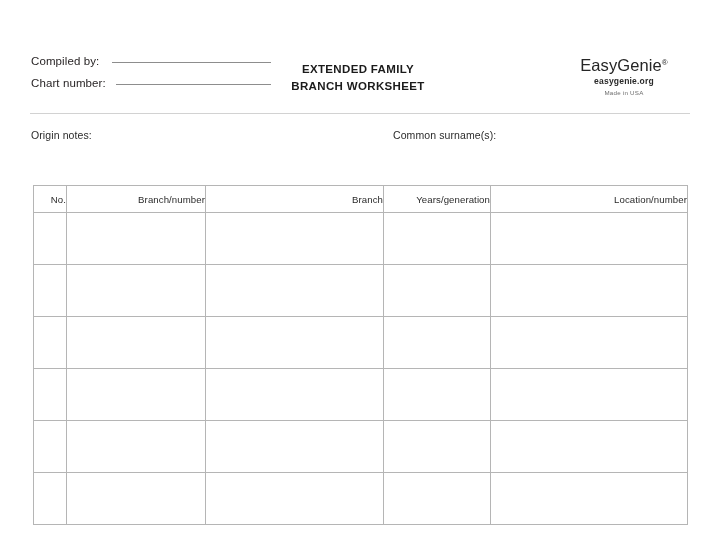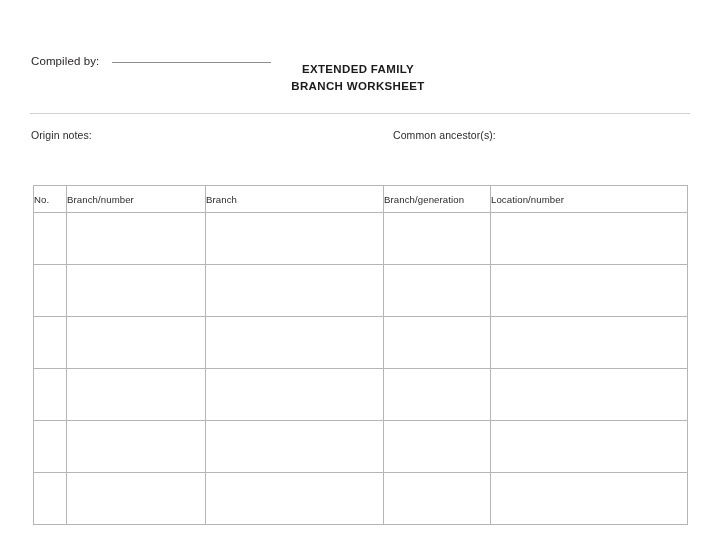--- a/index.html
+++ b/index.html
@@ -150,21 +150,21 @@
   .worksheet-table td {
     border: 1px solid #b5b5b5;
     padding: 0;
     margin: 0;
   }
   .worksheet-table th {
     height: 26px;
     font-size: 9.6px;
     font-weight: normal;
     color: #2b2b2b;
-    text-align: left;
+    text-align: right;
     vertical-align: middle;
     letter-spacing: 0.1px;
   }
   .worksheet-table td {
     height: 51px;
     background: #ffffff;
   }
   col.c-no       { width: 33px; }
   col.c-branch   { width: 139px; }
   col.c-members  { width: 178px; }
@@ -176,51 +176,60 @@
 
 <div class="page">
 
   <div class="header">
 
     <div class="form-fields">
       <div class="form-row compiled">
         <span class="form-label">Compiled by:</span>
         <span class="form-rule"></span>
       </div>
+      <div class="form-row chartnum">
+        <span class="form-label">Chart number:</span>
+        <span class="form-rule"></span>
+      </div>
     </div>
 
     <div class="title-block">
       <div class="title-line">EXTENDED FAMILY</div>
       <div class="title-line">BRANCH WORKSHEET</div>
     </div>
 
+    <div class="brand">
+      <div class="brand-name"><span>EasyGenie</span><sup>®</sup></div>
+      <div class="brand-url">easygenie.org</div>
+      <div class="brand-made">Made in USA</div>
+    </div>
 
   </div>
 
   <div class="header-rule"></div>
 
   <div class="notes-row">
     <span class="note-label note-origin">Origin notes:</span>
-    <span class="note-label note-ancestor">Common ancestor(s):</span>
+    <span class="note-label note-ancestor">Common surname(s):</span>
   </div>
 
   <table class="worksheet-table">
     <colgroup>
       <col class="c-no">
       <col class="c-branch">
       <col class="c-members">
       <col class="c-years">
       <col class="c-location">
     </colgroup>
     <thead>
       <tr>
         <th>No.</th>
         <th>Branch/number</th>
         <th>Branch</th>
-        <th>Branch/generation</th>
+        <th>Years/generation</th>
         <th>Location/number</th>
       </tr>
     </thead>
     <tbody id="table-body">
         <tr>
           <td></td>
           <td></td>
           <td></td>
           <td></td>
           <td></td>

